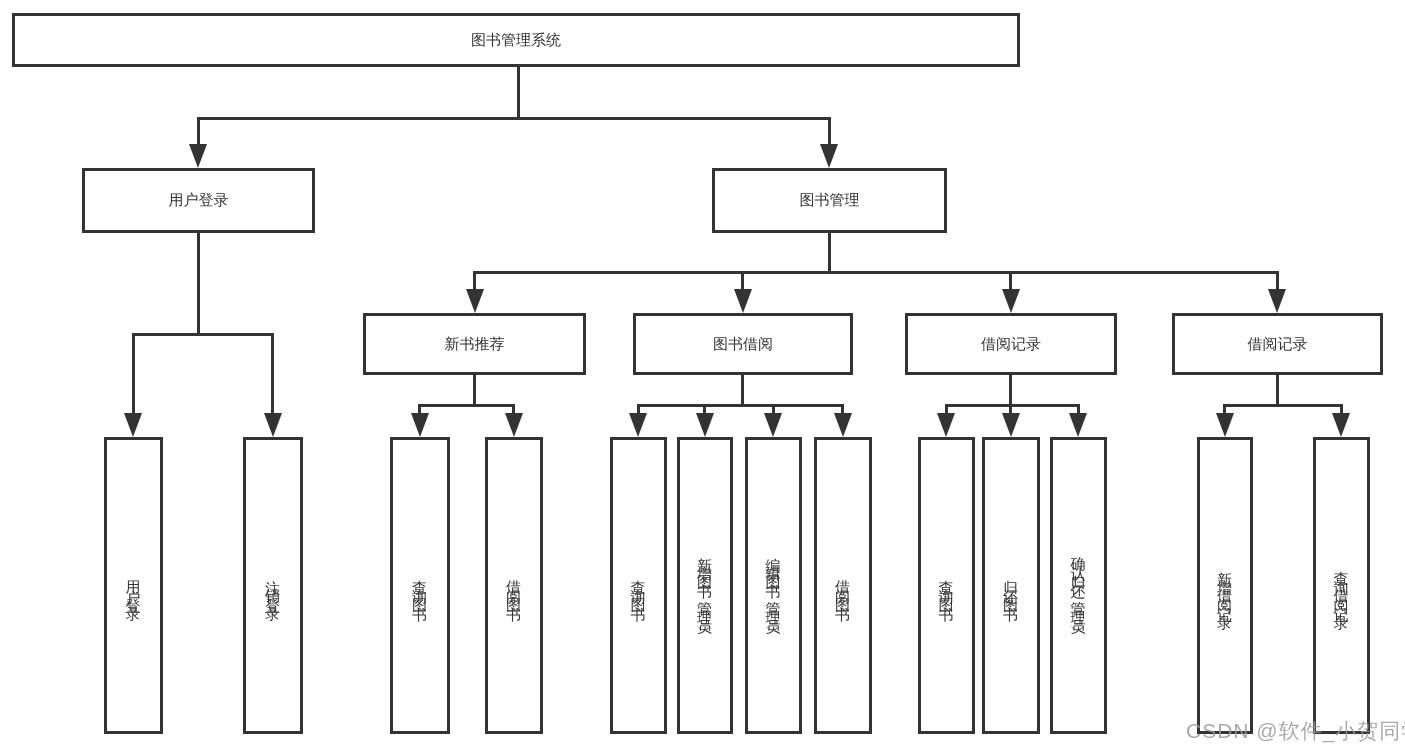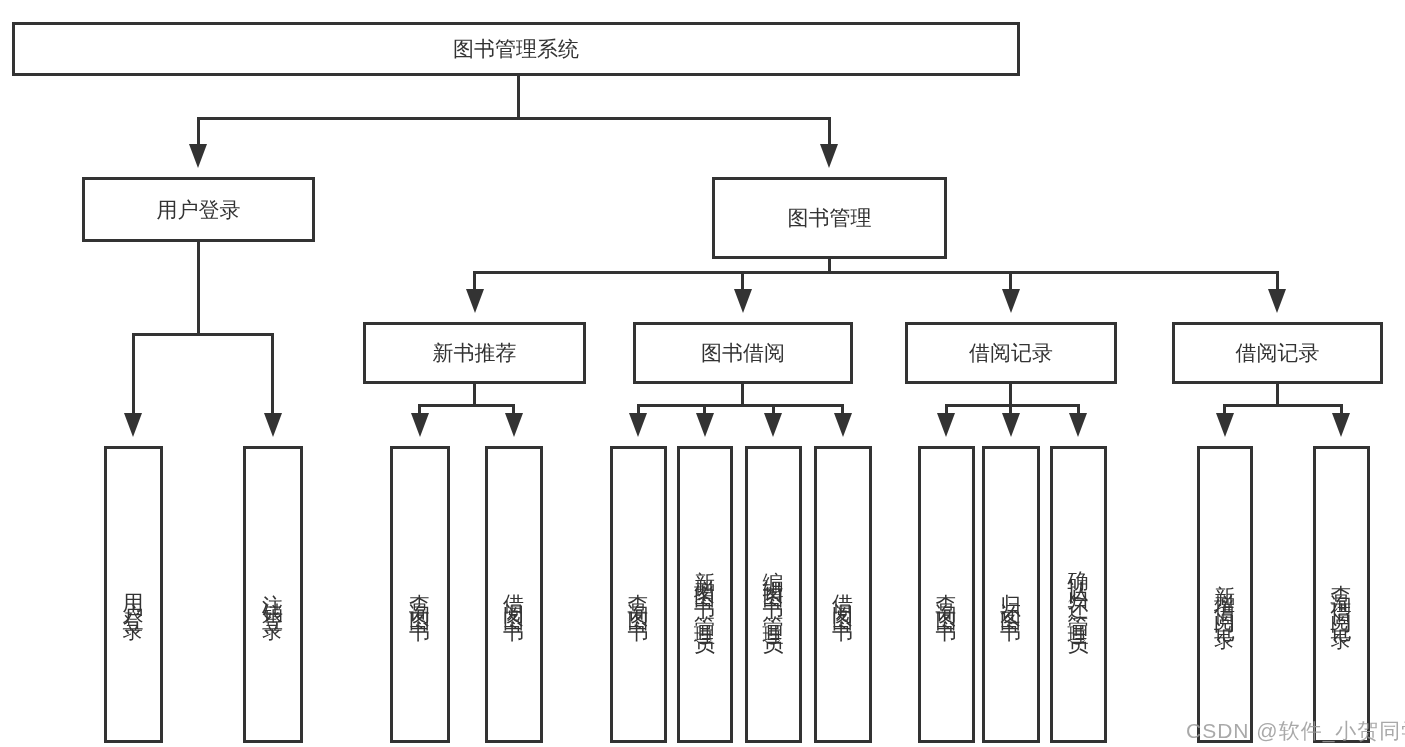--- a/index.html
+++ b/index.html
@@ -3,21 +3,21 @@
 <meta charset="utf-8">
 <style>
   html,body{margin:0;padding:0;background:#fff;}
   #canvas{
     position:relative;width:1405px;height:747px;background:#ffffff;
     font-family:"Liberation Sans",sans-serif;color:#333333;overflow:hidden;
   }
   .box{
     position:absolute;box-sizing:border-box;border:3px solid #333333;background:#ffffff;
     display:flex;align-items:center;justify-content:center;
-    font-size:21px;color:#333333;z-index:2;margin-top:9px;
+    font-size:15px;color:#333333;z-index:2;
   }
   .vbox{
     writing-mode:vertical-rl;text-orientation:mixed;
     letter-spacing:9px;line-height:1;
   }
   .h{position:absolute;height:3px;background:#333333;z-index:1;}
   .v{position:absolute;width:3px;background:#333333;z-index:1;}
   .tri{
     position:absolute;width:0;height:0;z-index:1;
     border-left:9px solid transparent;border-right:9px solid transparent;
@@ -36,21 +36,21 @@
   <div class="box" style="left:12px;top:13px;width:1008px;height:54px">图书管理系统</div>
 
   <div class="v" style="left:517px;top:67px;height:52px"></div>
   <div class="h" style="left:197px;top:117px;width:634px"></div>
   <div class="v" style="left:197px;top:117px;height:29px"></div>
   <div class="tri" style="left:189px;top:144px"></div>
   <div class="v" style="left:828px;top:117px;height:29px"></div>
   <div class="tri" style="left:820px;top:144px"></div>
 
   <div class="box" style="left:82px;top:168px;width:233px;height:65px">用户登录</div>
-  <div class="box" style="left:712px;top:168px;width:235px;height:82px">图书管理</div>
+  <div class="box" style="left:712px;top:168px;width:235px;height:65px">图书管理</div>
 
   <div class="v" style="left:197px;top:233px;height:102px"></div>
   <div class="h" style="left:132px;top:333px;width:142px"></div>
   <div class="v" style="left:132px;top:333px;height:82px"></div>
   <div class="tri" style="left:124px;top:413px"></div>
   <div class="v" style="left:271px;top:333px;height:82px"></div>
   <div class="tri" style="left:264px;top:413px"></div>
 
   <div class="v" style="left:828px;top:233px;height:40px"></div>
   <div class="h" style="left:473px;top:271px;width:805px"></div>

